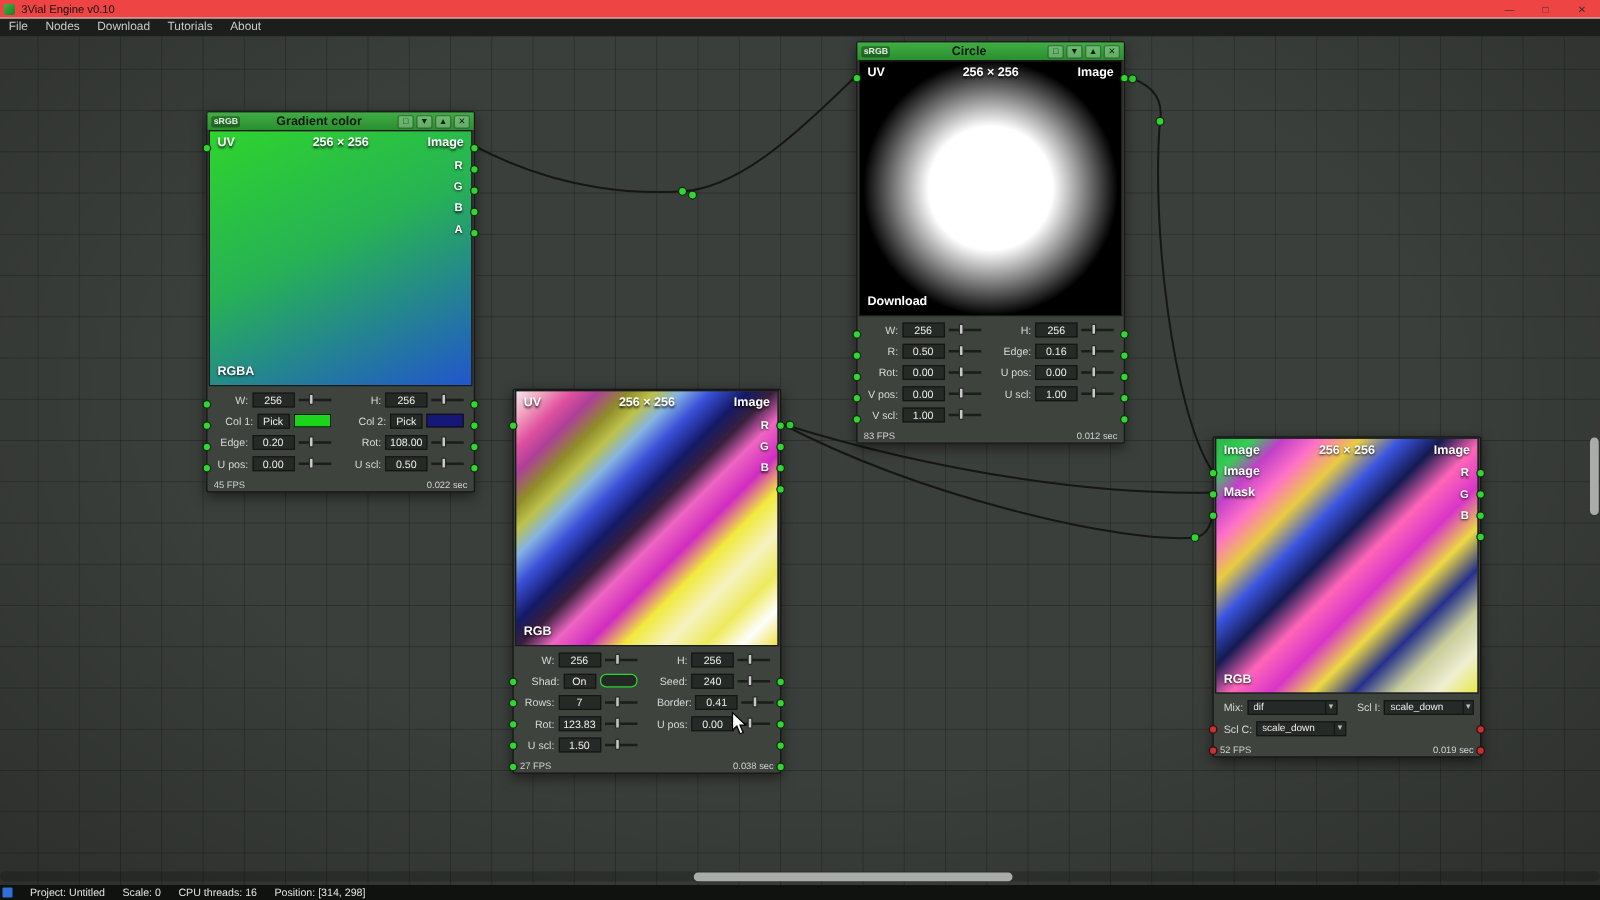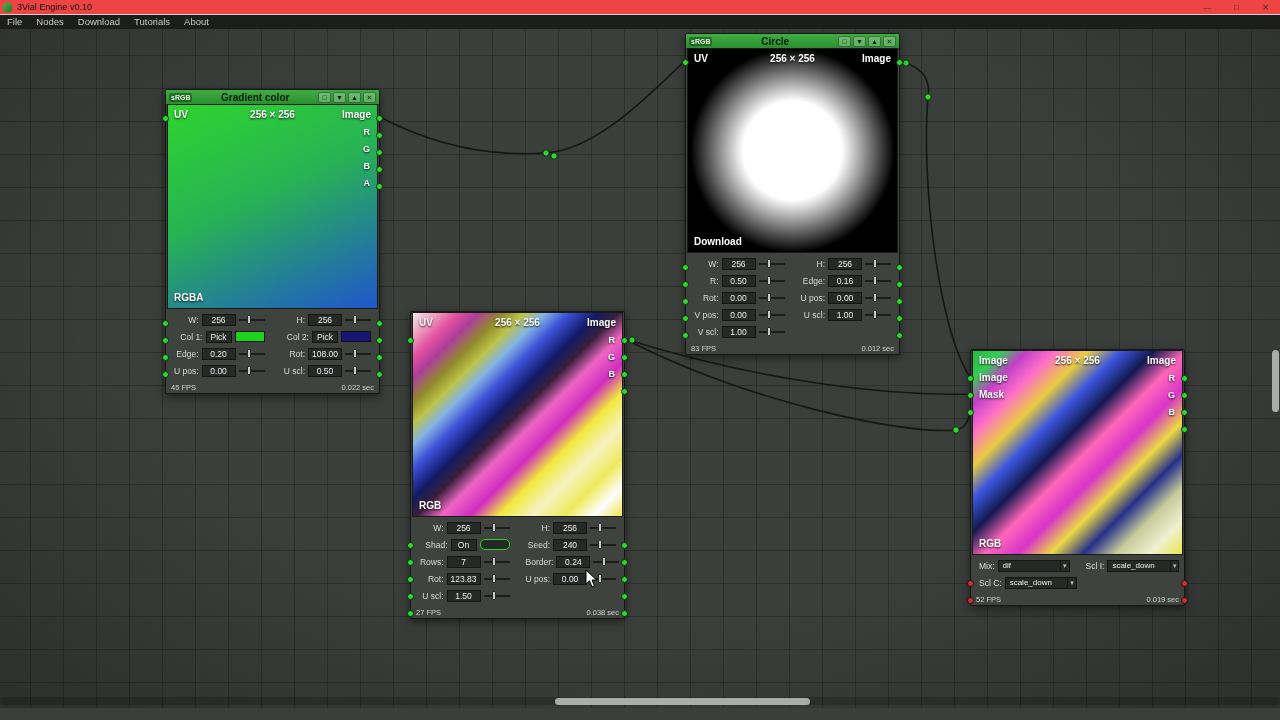--- a/index.html
+++ b/index.html
@@ -397,21 +397,21 @@
           <div class="prow">
             <div class="pcell">
               <span class="plabel">Rows:</span>
               <span class="pvalue">7</span>
               <span class="pslider">
                 <span class="pknob"></span>
               </span>
             </div>
             <div class="pcell">
               <span class="plabel">Border:</span>
-              <span class="pvalue">0.24</span>
+              <span class="pvalue">0.41</span>
               <span class="pslider">
                 <span class="pknob"></span>
               </span>
             </div>
           </div>
           <div class="prow">
             <div class="pcell">
               <span class="plabel">Rot:</span>
               <span class="pvalue">123.83</span>
               <span class="pslider">
@@ -508,14 +508,21 @@
         <span class="port pr" style="top: 41.5px;"></span>
         <span class="port pr" style="top: 58.5px;"></span>
         <span class="port pr" style="top: 75.5px;"></span>
         <span class="port pl red" style="top: 230px;"></span>
         <span class="port pr red" style="top: 230px;"></span>
         <span class="port pl red" style="top: 247px;"></span>
         <span class="port pr red" style="top: 247px;"></span>
       </div>
     </div>
 
+  <div class="statusbar">
+    <span class="status-chip"></span>
+    <span class="status-item">Project: Untitled</span>
+    <span class="status-item">Scale: 0</span>
+    <span class="status-item">CPU threads: 16</span>
+    <span class="status-item">Position: [314, 298]</span>
+  </div>
 
 </div>
 
 </body></html>

